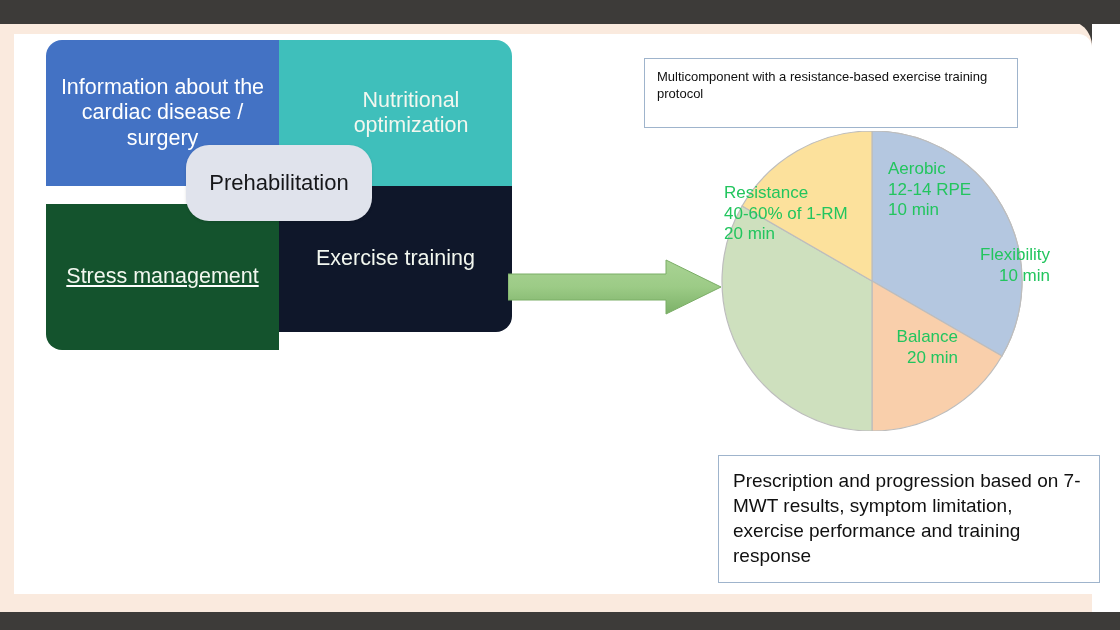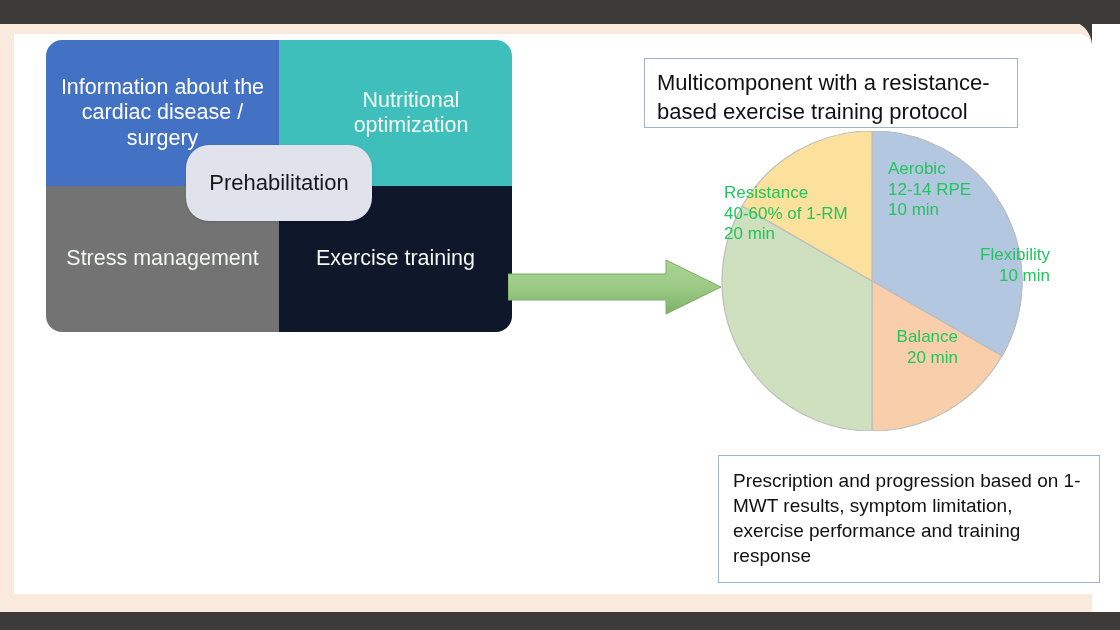--- a/index.html
+++ b/index.html
@@ -61,21 +61,21 @@
   }
   .quad {
     position: absolute; width: 233px; height: 146px;
     display: flex; align-items: center; justify-content: center;
     text-align: center; color: #ffffff;
     font-size: 21.5px; line-height: 1.18;
     padding: 4px 8px;
   }
   .q-info   { left: 0;     top: 0;    background: #4372c4; border-top-left-radius: 16px; }
   .q-nutri  { left: 233px; top: 0;    background: #3fbfbb; border-top-right-radius: 16px; padding-left: 39px; }
-  .q-stress { left: 0;     top: 146px;background: #737373; border-bottom-left-radius: 16px; }
+  .q-stress { left: 0;     top: 164px;background: #14532d; border-bottom-left-radius: 16px; text-decoration: underline; }
   .q-exer   { left: 233px; top: 146px;background: #0f172a; border-bottom-right-radius: 16px; }
   .q-nutri span, .q-stress span, .q-exer span { color: #f2f7ef; }
 
   .center-pill {
     position: absolute; left: 140px; top: 105px;
     width: 186px; height: 76px;
     background: #e0e3ec;
     border-radius: 23px;
     display: flex; align-items: center; justify-content: center;
     color: #16171a; font-size: 22px;
@@ -100,21 +100,21 @@
   .lbl-balance    { left: 126px; top: 196px; width: 120px; text-align: right; }
 
   
   .callout {
     position: absolute; background: #ffffff;
     border: 1px solid #9fb4cc;
     color: #101010;
   }
   .callout-top {
     left: 644px; top: 58px; width: 374px; height: 70px;
-    padding: 10px 12px; font-size: 22px; line-height: 1.3;
+    padding: 10px 12px; font-size: 13px; line-height: 1.3;
   }
   .callout-bottom {
     left: 718px; top: 455px; width: 382px; height: 128px;
     padding: 12px 14px; font-size: 19px; line-height: 1.32;
   }
 
   
   .sched-clip {
     position: absolute; left: 30px; top: 365px;
     width: 648px; height: 228px; overflow: hidden;
@@ -200,21 +200,21 @@
       <div class="pie-label lbl-flex">Flexibility
 10 min</div>
       <div class="pie-label lbl-balance">Balance
 20 min</div>
     </div>
 
     <div class="callout callout-top">
       <span>Multicomponent  with a resistance-based exercise training protocol</span>
     </div>
     <div class="callout callout-bottom">
-      <span>Prescription and progression based on 1-MWT results, symptom limitation, exercise performance and training response</span>
+      <span>Prescription and progression based on 7-MWT results, symptom limitation, exercise performance and training response</span>
     </div>
 
     <div class="sched-clip">
       
     </div>
 
   </div>
 
   <div class="top-strip"></div>
   <div class="headline-pill">

